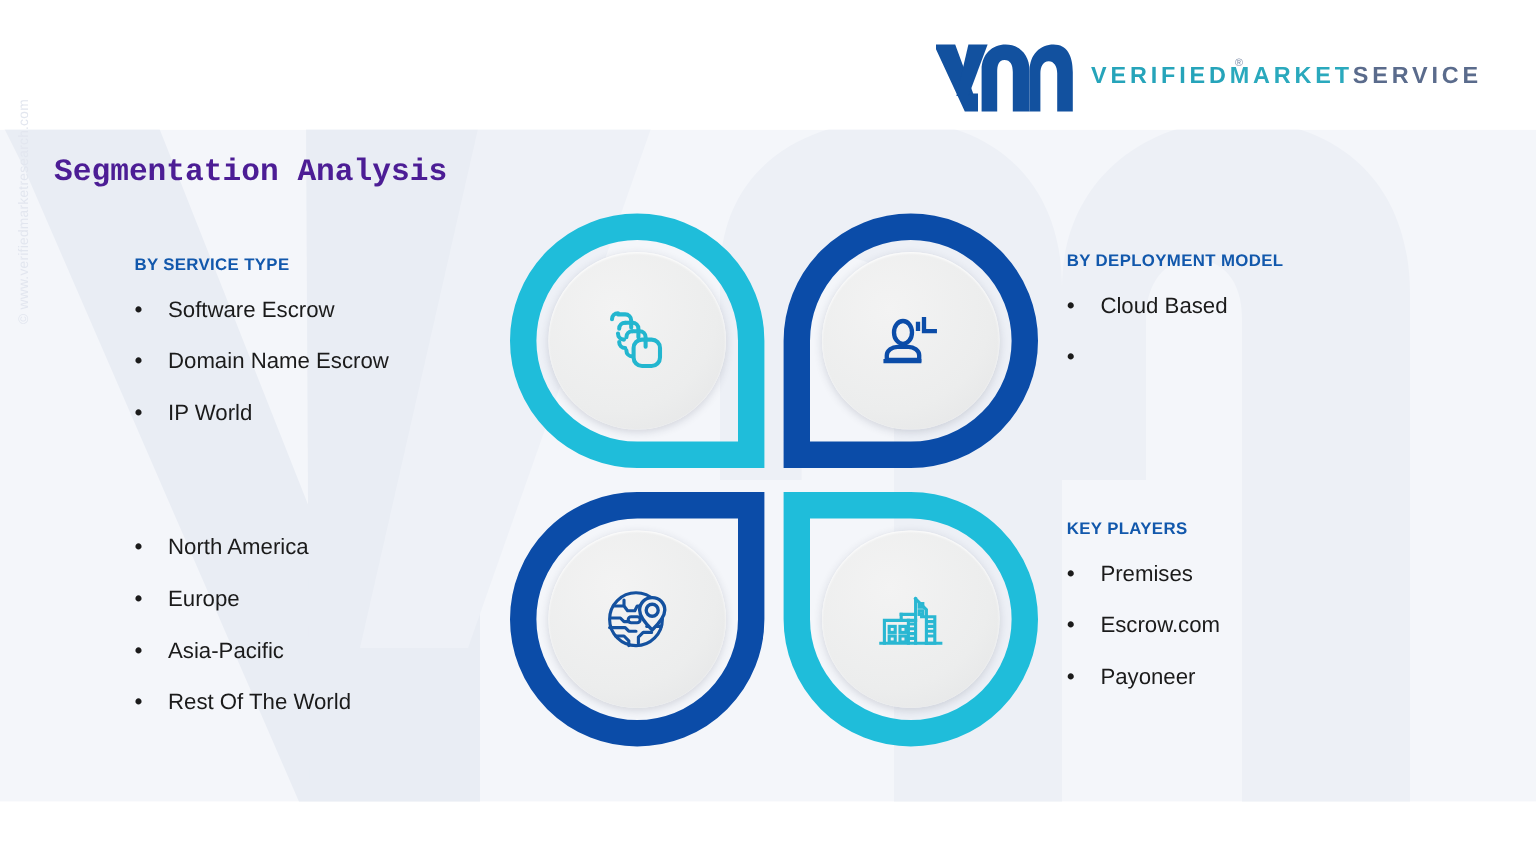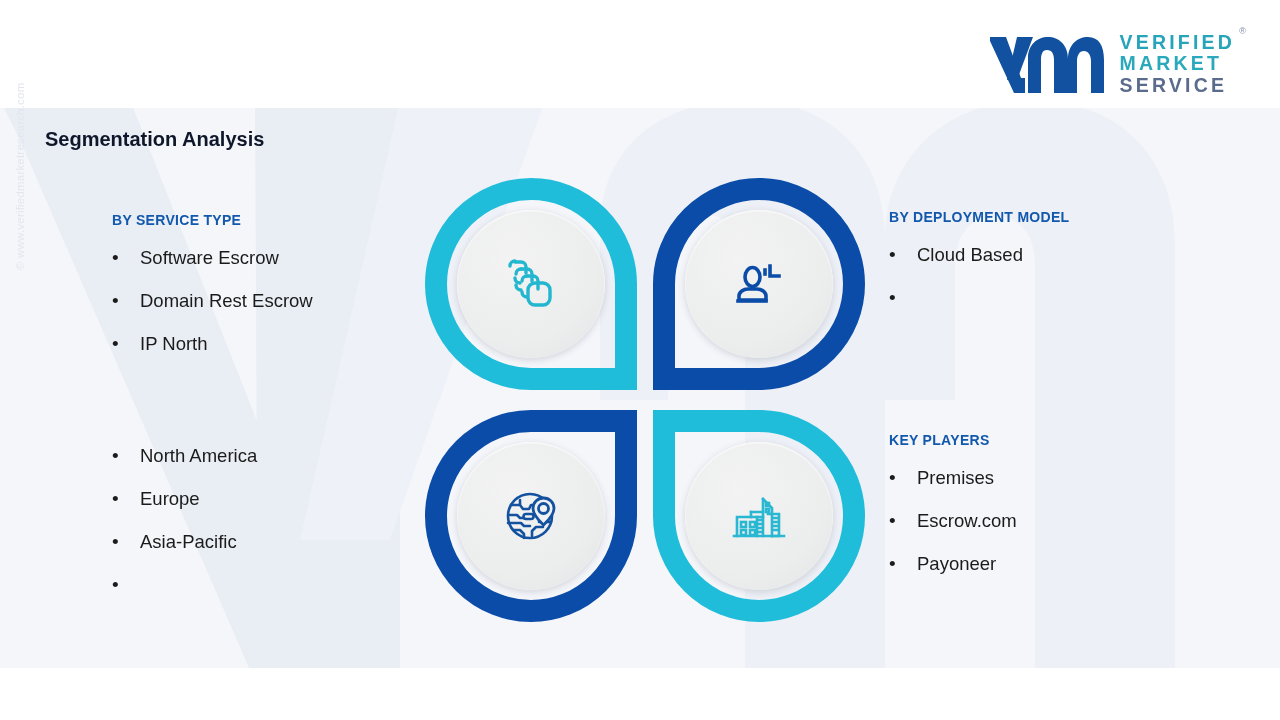--- a/index.html
+++ b/index.html
@@ -77,43 +77,43 @@
     font-weight: bold;
     color: #14489e;
     letter-spacing: 0.2px;
     white-space: nowrap;
     font-family: "Liberation Sans", sans-serif;
   }
   .subtitle {
     position: absolute;
     left: 45px;
     top: 128px;
-    font-size: 20px;
+    font-size: 26px;
     font-weight: bold;
-    color: #0f172a;
+    color: #4c1d95;
     z-index: 6;
     white-space: nowrap;
-    font-family: Liberation Sans, sans-serif;
+    font-family: Liberation Mono, monospace;
   }
 
   
   .logo {
     position: absolute;
     right: 45px;
     top: 28px;
     height: 72px;
     display: flex;
     align-items: center;
     gap: 12px;
     z-index: 6;
   }
   .logo-mark { display: block; }
   .logo-text {
     display: flex;
-    flex-direction: column;
+    flex-direction: row;
     justify-content: center;
     line-height: 1.08;
   }
   .logo-text .lt-row {
     font-size: 19.5px;
     font-weight: bold;
     letter-spacing: 3.2px;
     color: #2aa9bd;
     font-family: "Liberation Sans", sans-serif;
     white-space: nowrap;
@@ -378,45 +378,46 @@
 
   <div class="col col-service">
     <div class="col-heading">BY SERVICE TYPE</div>
     <ul class="bullets">
       <li>
           <span class="dot">•</span>
           <span class="txt">Software Escrow</span>
         </li>
       <li>
           <span class="dot">•</span>
-          <span class="txt">Domain Rest Escrow</span>
-        </li>
-      <li>
-          <span class="dot">•</span>
-          <span class="txt">IP North</span>
+          <span class="txt">Domain Name Escrow</span>
+        </li>
+      <li>
+          <span class="dot">•</span>
+          <span class="txt">IP World</span>
         </li>
     </ul>
   </div>
 
   <div class="col col-geography">
     <ul class="bullets">
       <li>
           <span class="dot">•</span>
           <span class="txt">North America</span>
         </li>
       <li>
           <span class="dot">•</span>
           <span class="txt">Europe</span>
         </li>
       <li>
           <span class="dot">•</span>
           <span class="txt">Asia-Pacific</span>
         </li>
       <li>
           <span class="dot">•</span>
+          <span class="txt">Rest Of The World</span>
         </li>
     </ul>
   </div>
 
   <div class="col col-deploy">
     <div class="col-heading">BY DEPLOYMENT MODEL</div>
     <ul class="bullets">
       <li>
           <span class="dot">•</span>
           <span class="txt">Cloud Based</span>

